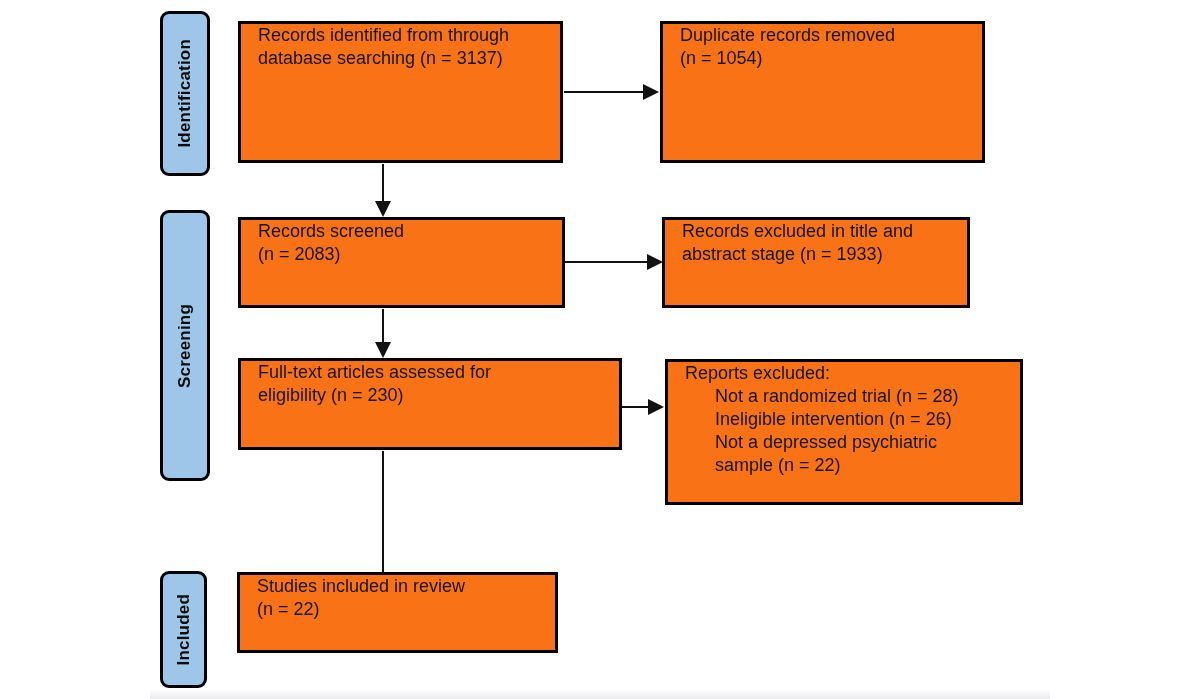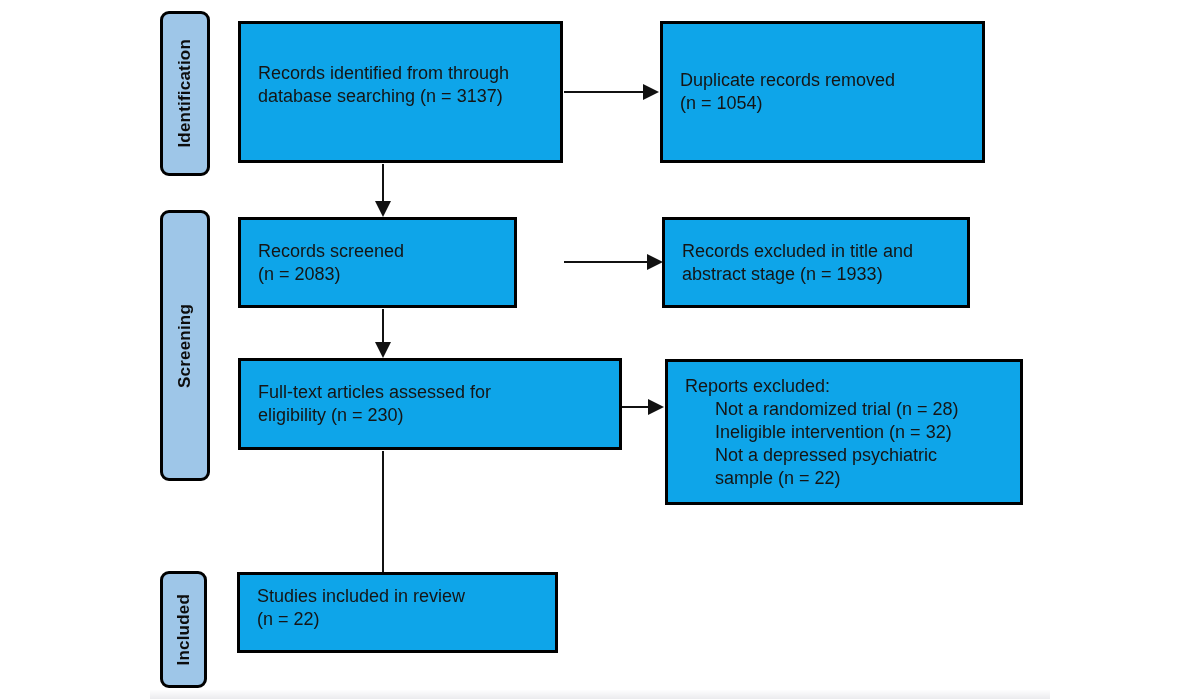--- a/index.html
+++ b/index.html
@@ -14,35 +14,35 @@
   #canvas{
     position:relative;
     width:1200px;height:699px;
     background:#ffffff;
     overflow:hidden;
   }
   
   .fbox{
     position:absolute;
     border:3px solid var(--box-border);
-    background:#0ea5e9;
+    background:#f97316;
     display:flex;
     flex-direction:column;
-    justify-content:center;
+    justify-content:flex-start;
     padding-left:17px;
     padding-right:10px;
     font-size:18px;
     line-height:23px;
     color:#151515;
   }
   .fbox .line{white-space:nowrap;}
   .fbox .indent{margin-left:30px;white-space:nowrap;}
   #box-records-identified{left:238px;top:21px;width:325px;height:142px;padding-bottom:14px;}
   #box-duplicates-removed{left:660px;top:21px;width:325px;height:142px;}
-  #box-records-screened{left:238px;top:217px;width:279px;height:91px;}
+  #box-records-screened{left:238px;top:217px;width:327px;height:91px;}
   #box-title-abstract-excluded{left:662px;top:217px;width:308px;height:91px;}
   #box-fulltext-assessed{left:238px;top:358px;width:384px;height:92px;}
   #box-reports-excluded{left:665px;top:359px;width:358px;height:146px;}
   #box-studies-included{left:237px;top:572px;width:321px;height:81px;padding-bottom:10px;}
   
   .stage{
     position:absolute;
     background:var(--stage-fill);
     border:3px solid var(--stage-border);
     border-radius:9px;
@@ -136,21 +136,21 @@
   </div>
 
   <div class="fbox" id="box-fulltext-assessed">
     <div class="line">Full-text articles assessed for</div>
     <div class="line">eligibility (n = 230)</div>
   </div>
 
   <div class="fbox" id="box-reports-excluded">
     <div class="line">Reports excluded:</div>
     <div class="indent">Not a randomized trial (n = 28)</div>
-    <div class="indent">Ineligible intervention (n = 32)</div>
+    <div class="indent">Ineligible intervention (n = 26)</div>
     <div class="indent">Not a depressed psychiatric</div>
     <div class="indent">sample (n = 22)</div>
   </div>
 
   <div class="fbox" id="box-studies-included">
     <div class="line">Studies included in review</div>
     <div class="line">(n = 22)</div>
   </div>
 
   <div id="page-edge"></div>

